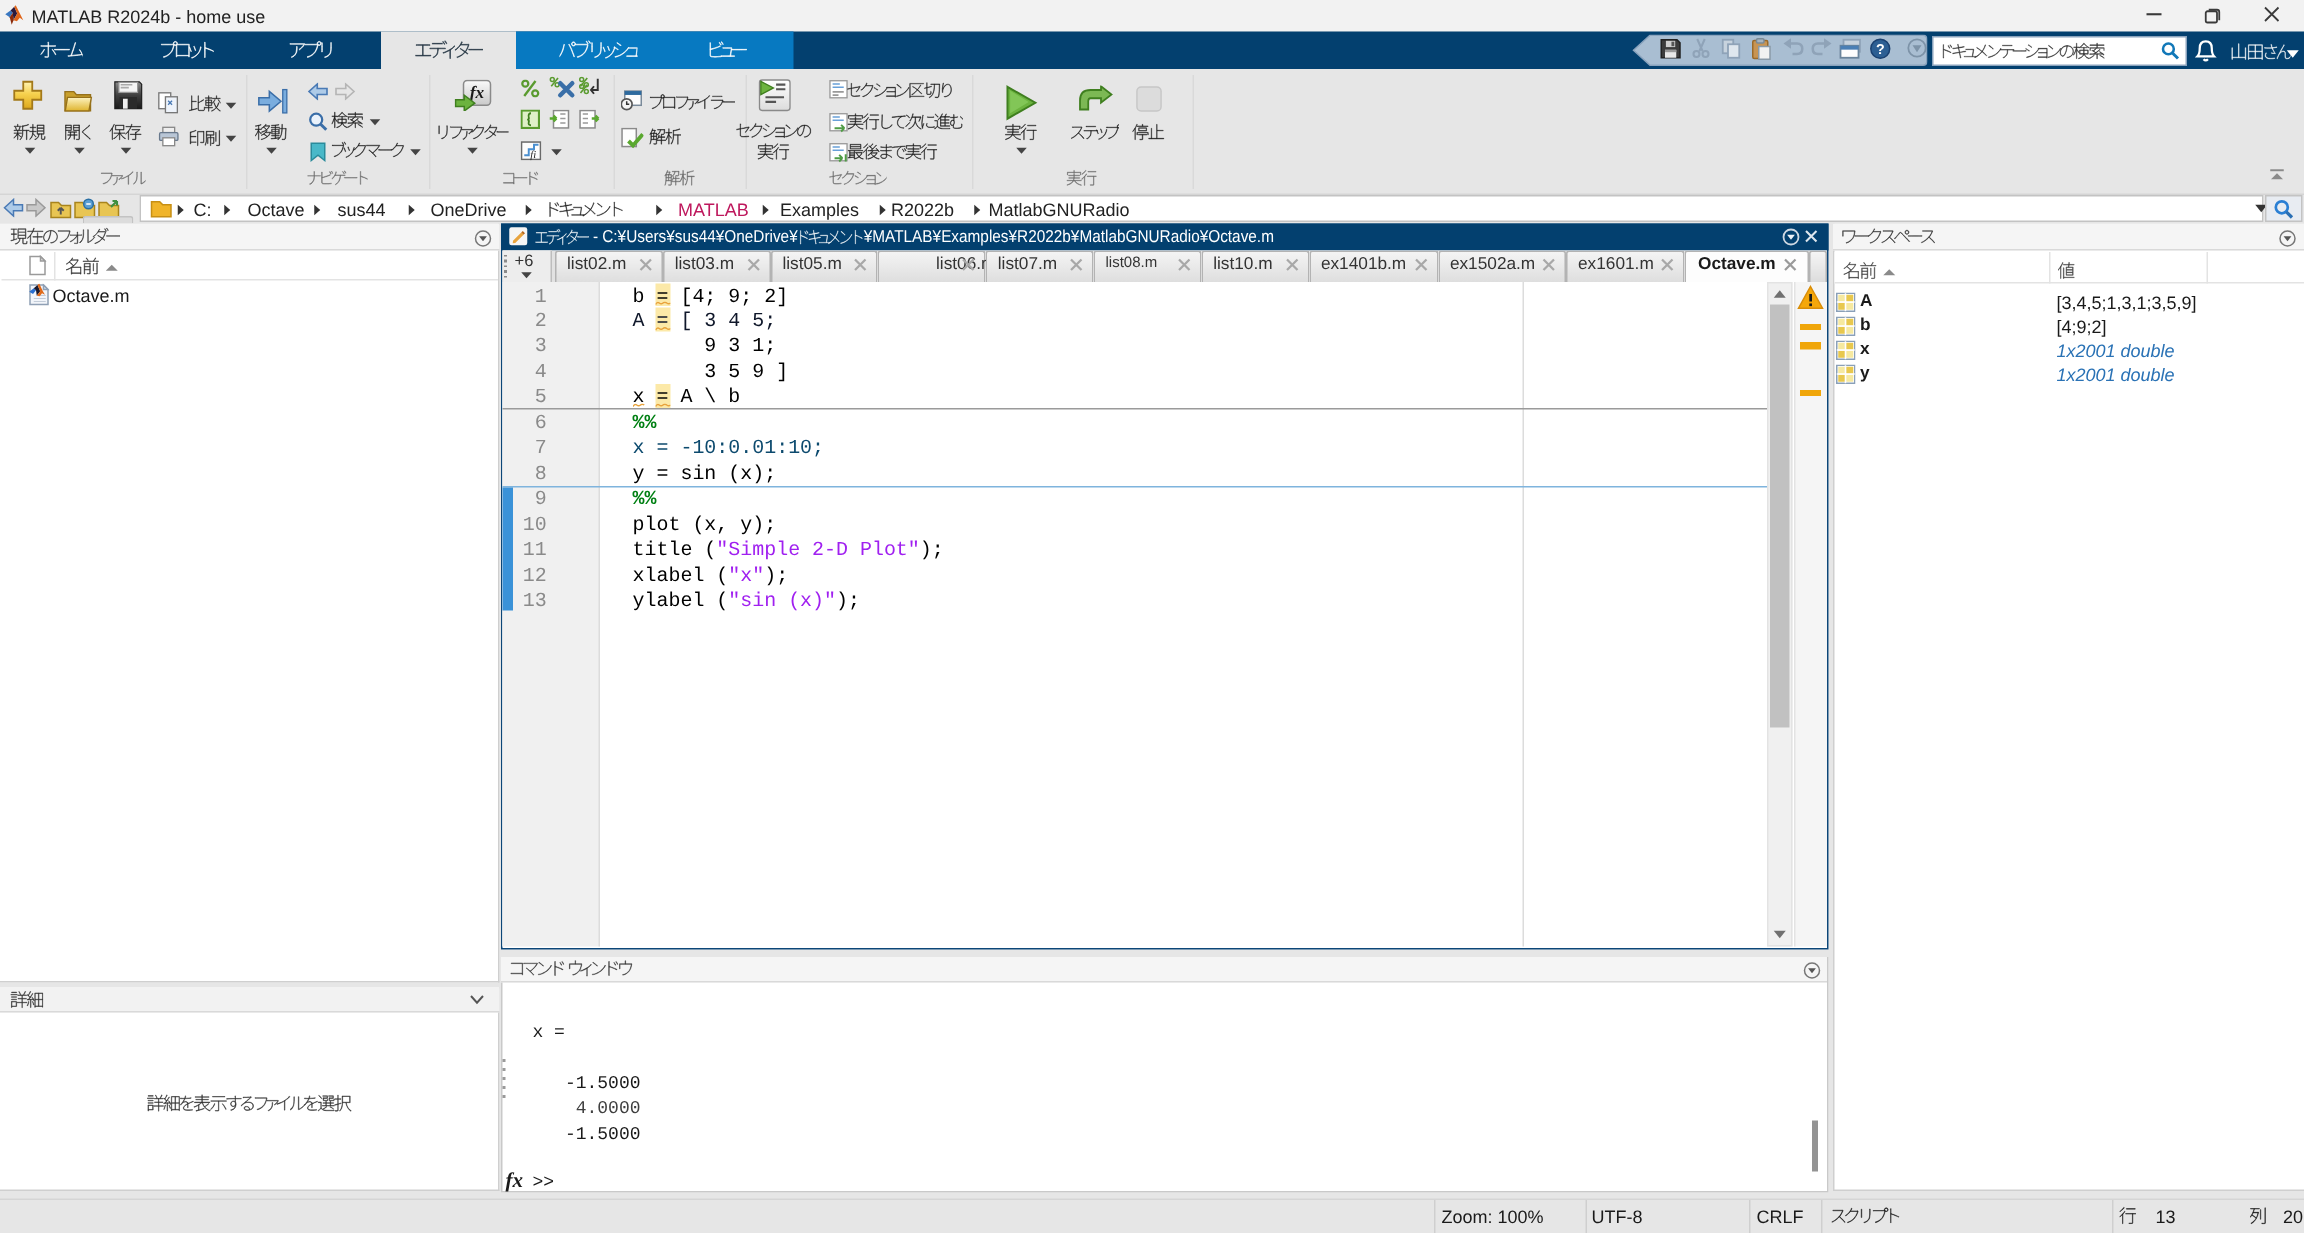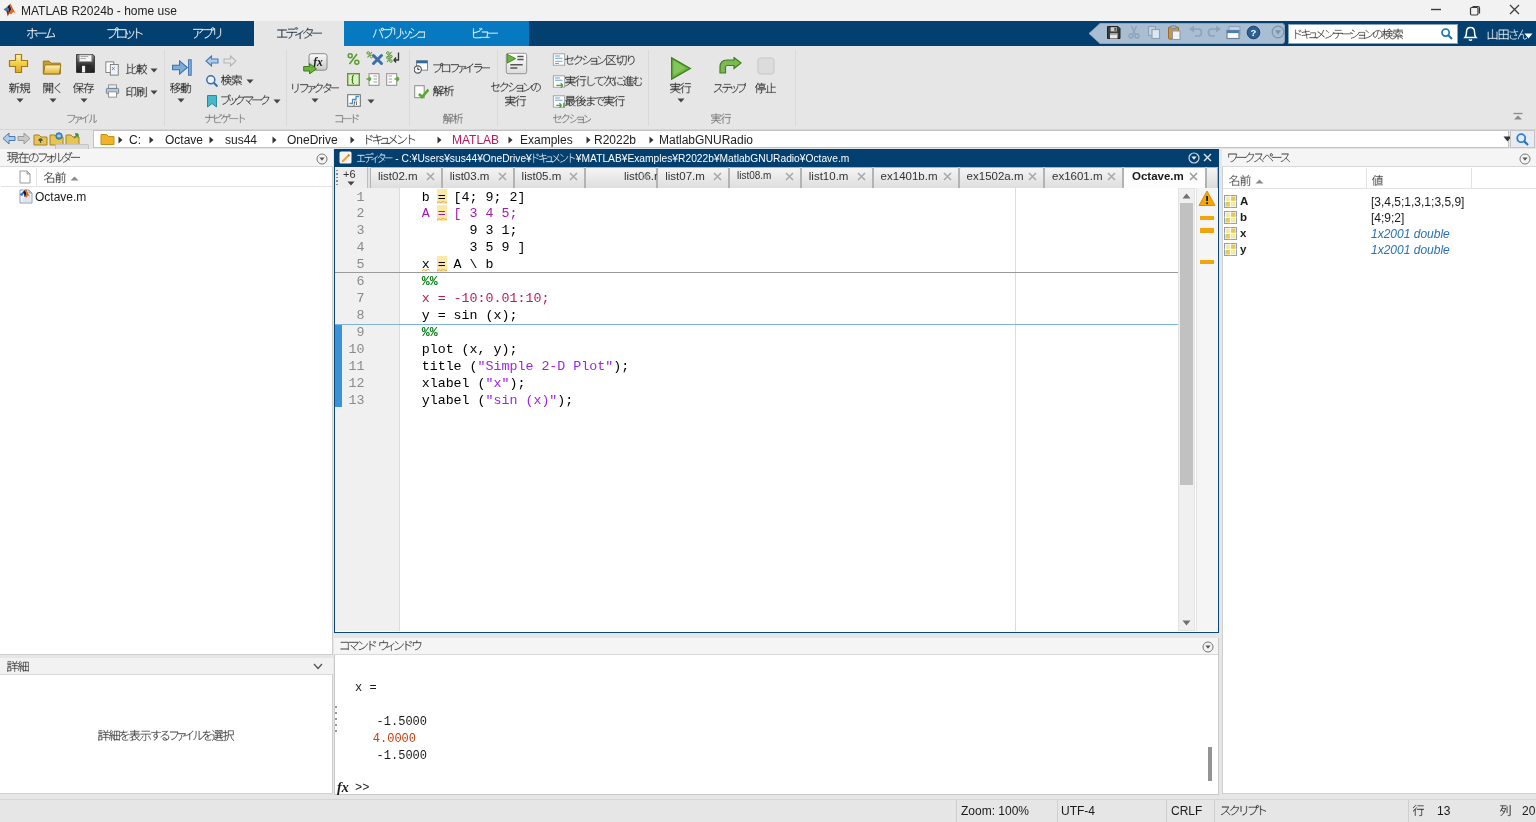--- a/index.html
+++ b/index.html
@@ -620,26 +620,26 @@
     <path d="M0 2 Q1.2 0 2.5 1 T5 1 T7.5 1 T10 1" stroke="#e8a33d" stroke-width="1" fill="none"></path>
   </svg>
 <div class="ab" style="left:436.7px;top:256.2px;width:10px;height:15.5px;background:#fce9a8"></div>
 <svg class="ab" style="left:436.7px;top:269.1px" width="10" height="3" viewBox="0 0 10 3">
     <path d="M0 2 Q1.2 0 2.5 1 T5 1 T7.5 1 T10 1" stroke="#e8a33d" stroke-width="1" fill="none"></path>
   </svg>
 <svg class="ab" style="left:421.7px;top:269.1px" width="8" height="3" viewBox="0 0 8 3">
     <path d="M0 2 Q1.2 0 2.5 1 T5 1 T7.5 1" stroke="#e8a33d" stroke-width="1" fill="none"></path>
   </svg>
 <div class="ab mono" style="left:421.7px;top:189.5px;font-size:13.3px;color:#000;white-space:pre">b = [4; 9; 2]</div>
-<div class="ab mono" style="left:421.7px;top:206.4px;font-size:13.3px;color:#a21caf;white-space:pre">A = [ 3 4 5;</div>
+<div class="ab mono" style="left:421.7px;top:206.4px;font-size:13.3px;color:#0f172a;white-space:pre">A = [ 3 4 5;</div>
 <div class="ab mono" style="left:421.7px;top:223.3px;font-size:13.3px;color:#000;white-space:pre">      9 3 1;</div>
 <div class="ab mono" style="left:421.7px;top:240.3px;font-size:13.3px;color:#000;white-space:pre">      3 5 9 ]</div>
 <div class="ab mono" style="left:421.7px;top:257.2px;font-size:13.3px;color:#000;white-space:pre">x = A \ b</div>
 <div class="ab mono" style="left:421.7px;top:274.1px;font-size:13.3px;color:#000;white-space:pre"><span style="color:#008013;font-weight:bold">%%</span></div>
-<div class="ab mono" style="left:421.7px;top:291.0px;font-size:13.3px;color:#be185d;white-space:pre">x = -10:0.01:10;</div>
+<div class="ab mono" style="left:421.7px;top:291.0px;font-size:13.3px;color:#0c4a6e;white-space:pre">x = -10:0.01:10;</div>
 <div class="ab mono" style="left:421.7px;top:307.9px;font-size:13.3px;color:#000;white-space:pre">y = sin (x);</div>
 <div class="ab mono" style="left:421.7px;top:324.9px;font-size:13.3px;color:#000;white-space:pre"><span style="color:#008013;font-weight:bold">%%</span></div>
 <div class="ab mono" style="left:421.7px;top:341.8px;font-size:13.3px;color:#000;white-space:pre">plot (x, y);</div>
 <div class="ab mono" style="left:421.7px;top:358.7px;font-size:13.3px;color:#000;white-space:pre">title (<span style="color:#a020f0">"Simple 2-D Plot"</span>);</div>
 <div class="ab mono" style="left:421.7px;top:375.6px;font-size:13.3px;color:#000;white-space:pre">xlabel (<span style="color:#a020f0">"x"</span>);</div>
 <div class="ab mono" style="left:421.7px;top:392.5px;font-size:13.3px;color:#000;white-space:pre">ylabel (<span style="color:#a020f0">"sin (x)"</span>);</div>
 <div class="ab" style="left:1178px;top:188px;width:16.5px;height:443px;background:#f0f0f0;border:1px solid #e3e3e3"></div>
 <svg class="ab" style="left:1182px;top:193px" width="9" height="6" viewBox="0 0 9 6">
     <path d="M4.5 0.5 L8.5 5.5 H0.5 Z" fill="#707070"></path>
   </svg>
@@ -660,21 +660,21 @@
 <div class="ab" style="left:334px;top:638px;width:884px;height:17px;background:#f5f5f5;border-bottom:1px solid #d9d9d9"></div>
 <div class="ab" style="left:340px;top:639.5px"><svg style="vertical-align:top;margin-top:-3.1px;" width="81.6" height="17.4" viewBox="0 0 81.6 17.4">
       <path fill="#333333" stroke="#333333" stroke-width="0.3" d="M0.8 6Q1.1 6 1.4 6Q1.7 6 1.9 6H7.7Q7.9 6 8.1 6Q8.2 6 8.4 6Q8.4 6.2 8.4 6.4Q8.4 6.6 8.4 6.8V13Q8.4 13.3 8.4 13.6Q8.5 13.9 8.5 13.9H8Q8 13.9 8.1 13.6Q8.1 13.3 8.1 13V6.4H2Q1.7 6.4 1.3 6.4Q1 6.4 0.8 6.4ZM0.6 12.7Q0.8 12.7 1.1 12.8Q1.5 12.8 1.8 12.8H8.2V13.2H1.8Q1.4 13.2 1.1 13.2Q0.8 13.2 0.6 13.2ZM18.5 6.3Q18.5 6.3 18.4 6.4Q18.4 6.4 18.3 6.5Q18 7 17.6 7.7Q17.1 8.3 16.5 9Q15.9 9.6 15.2 10.3Q14.4 11 13.5 11.7L13.3 11.4Q14.1 10.8 14.9 10.2Q15.6 9.5 16.2 8.8Q16.8 8.1 17.2 7.5Q17.7 6.9 17.9 6.4Q17.7 6.4 17.2 6.4Q16.7 6.4 16 6.4Q15.3 6.4 14.5 6.4Q13.8 6.4 13.1 6.4Q12.3 6.4 11.7 6.4Q11.1 6.4 10.7 6.4Q10.2 6.4 10.1 6.4Q9.9 6.4 9.7 6.4Q9.5 6.4 9.4 6.4Q9.2 6.5 9.1 6.5V6Q9.3 6 9.4 6Q9.6 6.1 9.8 6.1Q9.9 6.1 10.1 6.1Q10.2 6.1 10.6 6.1Q11.1 6.1 11.7 6.1Q12.3 6.1 13 6.1Q13.7 6.1 14.5 6.1Q15.2 6.1 15.9 6.1Q16.5 6.1 17.1 6.1Q17.6 6.1 17.8 6.1Q18.1 6.1 18.2 6ZM13.6 11.9Q13.3 11.6 12.9 11.3Q12.5 10.9 12.1 10.6Q11.7 10.2 11.3 9.9Q10.9 9.6 10.7 9.5L11 9.3Q11.2 9.4 11.5 9.6Q11.9 9.9 12.3 10.3Q12.7 10.6 13.1 11Q13.5 11.4 13.8 11.7Q14.2 12 14.6 12.5Q15 12.9 15.4 13.3Q15.7 13.7 15.9 13.9L15.6 14.2Q15.4 13.9 15.1 13.5Q14.7 13.1 14.3 12.7Q13.9 12.3 13.6 11.9ZM19.4 5.5Q19.7 5.7 20.1 6Q20.5 6.3 21 6.7Q21.4 7 21.8 7.3Q22.1 7.6 22.4 7.9L22.1 8.1Q21.9 7.9 21.5 7.6Q21.2 7.3 20.7 6.9Q20.3 6.6 19.9 6.3Q19.5 5.9 19.1 5.7ZM18.8 13.5Q20 13.4 20.9 13.1Q21.8 12.7 22.5 12.3Q23.2 12 23.8 11.6Q24.6 11.1 25.3 10.3Q26 9.6 26.6 8.9Q27.1 8.1 27.4 7.4L27.7 7.8Q27.3 8.5 26.8 9.2Q26.2 9.9 25.6 10.6Q24.9 11.3 24 11.9Q23.4 12.3 22.7 12.7Q22 13 21.1 13.4Q20.2 13.7 19 13.9ZM33.5 5.6Q33.6 5.8 33.8 6.1Q34 6.4 34.2 6.7Q34.4 7.1 34.6 7.4L34.2 7.5Q34.1 7.3 33.9 7Q33.8 6.6 33.6 6.3Q33.3 6 33.2 5.7ZM34.8 5Q35 5.2 35.2 5.5Q35.4 5.8 35.6 6.2Q35.8 6.5 35.9 6.8L35.6 7Q35.5 6.7 35.3 6.4Q35.1 6.1 34.9 5.7Q34.7 5.4 34.5 5.2ZM29.8 13.1Q29.8 13 29.8 12.5Q29.8 12 29.8 11.3Q29.8 10.6 29.8 9.8Q29.8 9 29.8 8.2Q29.8 7.5 29.8 6.9Q29.8 6.3 29.8 6Q29.8 5.8 29.8 5.5Q29.8 5.2 29.8 5H30.3Q30.2 5.2 30.2 5.5Q30.2 5.9 30.2 6Q30.2 6.6 30.2 7.4Q30.2 8.1 30.2 8.9Q30.2 9.6 30.2 10.4Q30.2 11.1 30.2 11.7Q30.2 12.3 30.2 12.7Q30.2 13 30.2 13.1Q30.2 13.3 30.2 13.5Q30.2 13.7 30.2 13.9Q30.2 14.1 30.3 14.3H29.8Q29.8 14 29.8 13.7Q29.8 13.4 29.8 13.1ZM30.1 8.2Q30.7 8.4 31.4 8.6Q32.1 8.8 32.8 9.1Q33.5 9.4 34.2 9.7Q34.9 10 35.4 10.3L35.3 10.6Q34.8 10.4 34.1 10.1Q33.4 9.7 32.7 9.5Q32 9.2 31.3 8.9Q30.6 8.7 30.1 8.6ZM43.8 4.5Q43.8 4.7 43.8 4.9Q43.7 5.1 43.7 5.2Q43.7 5.3 43.7 5.6Q43.7 5.9 43.7 6.2Q43.7 6.5 43.7 6.7H43.4Q43.4 6.5 43.4 6.2Q43.4 5.9 43.4 5.6Q43.4 5.3 43.4 5.2Q43.4 5.1 43.4 4.9Q43.4 4.7 43.3 4.5ZM47.9 6.6Q47.9 6.7 47.9 6.8Q47.8 6.9 47.8 7.1Q47.8 7.4 47.7 7.9Q47.6 8.3 47.4 8.9Q47.3 9.4 47.1 9.9Q46.9 10.5 46.6 10.9Q46.2 11.6 45.5 12.2Q44.9 12.8 44 13.3Q43.1 13.8 42 14.1L41.7 13.8Q41.9 13.7 42.1 13.7Q42.3 13.6 42.5 13.6Q43.2 13.4 43.9 13Q44.6 12.6 45.2 12Q45.9 11.4 46.2 10.8Q46.6 10.2 46.9 9.5Q47.1 8.8 47.3 8.1Q47.4 7.4 47.5 6.9H40Q40 7.1 40 7.5Q40 7.8 40 8.2Q40 8.6 40 8.9Q40 9.3 40 9.4Q40 9.5 40 9.7Q40 9.9 40 9.9H39.6Q39.6 9.9 39.6 9.7Q39.6 9.5 39.6 9.4Q39.6 9.3 39.6 9Q39.6 8.7 39.6 8.4Q39.6 8 39.6 7.7Q39.6 7.4 39.6 7.3Q39.6 7.1 39.6 6.9Q39.6 6.6 39.6 6.5Q39.8 6.5 40.1 6.5Q40.3 6.5 40.6 6.5H47Q47.3 6.5 47.5 6.5Q47.6 6.5 47.7 6.4ZM46.9 11.1Q47.7 10.9 48.5 10.6Q49.3 10.3 50 9.9Q50.7 9.6 51.2 9.2Q51.8 8.9 52.3 8.5Q52.8 8.1 53.2 7.7Q53.7 7.3 54 6.9L54.3 7.2Q53.9 7.5 53.5 8Q53 8.4 52.5 8.8Q51.9 9.2 51.3 9.6Q51 9.8 50.6 10.1Q50.1 10.3 49.6 10.6Q49 10.8 48.4 11.1Q47.8 11.3 47.1 11.5ZM51.2 9.4 51.5 9.2V13.9Q51.5 14.1 51.5 14.2Q51.5 14.4 51.5 14.5Q51.5 14.7 51.6 14.7H51.1Q51.1 14.7 51.1 14.5Q51.1 14.4 51.2 14.2Q51.2 14.1 51.2 13.9ZM55.4 5.5Q55.7 5.7 56.1 6Q56.5 6.3 57 6.7Q57.4 7 57.8 7.3Q58.1 7.6 58.4 7.9L58.1 8.1Q57.9 7.9 57.5 7.6Q57.2 7.3 56.7 6.9Q56.3 6.6 55.9 6.3Q55.5 5.9 55.1 5.7ZM54.8 13.5Q56 13.4 56.9 13.1Q57.8 12.7 58.5 12.3Q59.2 12 59.8 11.6Q60.6 11.1 61.3 10.3Q62 9.6 62.6 8.9Q63.1 8.1 63.4 7.4L63.7 7.8Q63.3 8.5 62.8 9.2Q62.2 9.9 61.6 10.6Q60.9 11.3 60 11.9Q59.4 12.3 58.7 12.7Q58 13 57.1 13.4Q56.2 13.7 55 13.9ZM69.5 5.6Q69.6 5.8 69.8 6.1Q70 6.4 70.2 6.7Q70.4 7.1 70.6 7.4L70.2 7.5Q70.1 7.3 69.9 7Q69.8 6.6 69.6 6.3Q69.3 6 69.2 5.7ZM70.8 5Q71 5.2 71.2 5.5Q71.4 5.8 71.6 6.2Q71.8 6.5 71.9 6.8L71.6 7Q71.5 6.7 71.3 6.4Q71.1 6.1 70.9 5.7Q70.7 5.4 70.5 5.2ZM65.8 13.1Q65.8 13 65.8 12.5Q65.8 12 65.8 11.3Q65.8 10.6 65.8 9.8Q65.8 9 65.8 8.2Q65.8 7.5 65.8 6.9Q65.8 6.3 65.8 6Q65.8 5.8 65.8 5.5Q65.8 5.2 65.8 5H66.3Q66.2 5.2 66.2 5.5Q66.2 5.9 66.2 6Q66.2 6.6 66.2 7.4Q66.2 8.1 66.2 8.9Q66.2 9.6 66.2 10.4Q66.2 11.1 66.2 11.7Q66.2 12.3 66.2 12.7Q66.2 13 66.2 13.1Q66.2 13.3 66.2 13.5Q66.2 13.7 66.2 13.9Q66.2 14.1 66.3 14.3H65.8Q65.8 14 65.8 13.7Q65.8 13.4 65.8 13.1ZM66.1 8.2Q66.7 8.4 67.4 8.6Q68.1 8.8 68.8 9.1Q69.5 9.4 70.2 9.7Q70.9 10 71.4 10.3L71.3 10.6Q70.8 10.4 70.1 10.1Q69.4 9.7 68.7 9.5Q68 9.2 67.3 8.9Q66.6 8.7 66.1 8.6ZM77.1 4.5Q77.1 4.7 77.1 4.9Q77.1 5.1 77.1 5.2Q77.1 5.3 77.1 5.6Q77.1 5.9 77.1 6.2Q77.1 6.5 77.1 6.7H76.7Q76.7 6.5 76.7 6.2Q76.7 5.9 76.7 5.6Q76.7 5.3 76.7 5.2Q76.7 5.1 76.7 4.9Q76.7 4.7 76.7 4.5ZM81.3 6.6Q81.3 6.7 81.2 6.8Q81.2 6.9 81.2 7.1Q81.1 7.4 81 7.9Q81 8.3 80.8 8.9Q80.7 9.4 80.4 9.9Q80.2 10.5 79.9 10.9Q79.5 11.6 78.9 12.2Q78.2 12.8 77.4 13.3Q76.5 13.8 75.3 14.1L75 13.8Q75.2 13.7 75.4 13.7Q75.6 13.6 75.8 13.6Q76.5 13.4 77.3 13Q78 12.6 78.6 12Q79.2 11.4 79.6 10.8Q80 10.2 80.2 9.5Q80.5 8.8 80.6 8.1Q80.8 7.4 80.8 6.9H73.4Q73.4 7.1 73.4 7.5Q73.4 7.8 73.4 8.2Q73.4 8.6 73.4 8.9Q73.4 9.3 73.4 9.4Q73.4 9.5 73.4 9.7Q73.4 9.9 73.4 9.9H73Q73 9.9 73 9.7Q73 9.5 73 9.4Q73 9.3 73 9Q73 8.7 73 8.4Q73 8 73 7.7Q73 7.4 73 7.3Q73 7.1 73 6.9Q73 6.6 73 6.5Q73.2 6.5 73.4 6.5Q73.7 6.5 74 6.5H80.4Q80.7 6.5 80.8 6.5Q81 6.5 81 6.4Z"></path>
     </svg></div>
 <svg class="ab" style="left:1202px;top:641px" width="12" height="12" viewBox="0 0 12 12">
 <circle cx="6" cy="6" r="5" fill="none" stroke="#777" stroke-width="1"></circle>
     <path d="M3.4 4.5 H8.6 L6 7.8 Z" fill="#555"></path>
   </svg>
 <div class="ab mono" style="left:355px;top:681px;font-size:12px;color:#1a1a1a;white-space:pre">x =</div>
 <div class="ab mono" style="left:355px;top:714.5px;font-size:12px;color:#1a1a1a;white-space:pre">   -1.5000</div>
-<div class="ab mono" style="left:344px;top:731.5px;font-size:12px;color:#c2410c;white-space:pre">    4.0000</div>
+<div class="ab mono" style="left:355px;top:731.5px;font-size:12px;color:#404040;white-space:pre">    4.0000</div>
 <div class="ab mono" style="left:355px;top:748.5px;font-size:12px;color:#1a1a1a;white-space:pre">   -1.5000</div>
 <div class="ab" style="left:337px;top:780px;font-family:'Liberation Serif',serif;font-style:italic;font-weight:bold;font-size:14px;color:#1a1a1a">fx</div>
 <div class="ab mono" style="left:355px;top:781px;font-size:12px;color:#1a1a1a;white-space:pre">&gt;&gt;</div>
 <div class="ab" style="left:334.8px;top:706px;width:1.8px;height:1.8px;background:#9a9a9a"></div>
 <div class="ab" style="left:334.8px;top:712px;width:1.8px;height:1.8px;background:#9a9a9a"></div>
 <div class="ab" style="left:334.8px;top:718px;width:1.8px;height:1.8px;background:#9a9a9a"></div>
 <div class="ab" style="left:334.8px;top:724px;width:1.8px;height:1.8px;background:#9a9a9a"></div>
 <div class="ab" style="left:334.8px;top:730px;width:1.8px;height:1.8px;background:#9a9a9a"></div>
 <div class="ab" style="left:1207.5px;top:747px;width:4.5px;height:34px;background:#949494"></div>
 <div class="ab" style="left:1222px;top:149px;width:314px;height:645px;background:#fff;border:1px solid #cfcfcf;border-right:none"></div>
@@ -738,21 +738,21 @@
   </svg>
 <div class="ab" style="left:1240px;top:242.5px;font-size:11.5px;color:#1a1a1a;font-weight:bold">y</div>
 <div class="ab" style="left:1371px;top:242.5px;font-size:12px;font-style:italic;color:#2a72b5">1x2001 double</div>
 <div class="ab" style="left:0;top:799px;width:1536px;height:23px;background:#e6e6e6;border-top:1px solid #d5d5d5"></div>
 <div class="ab" style="left:956px;top:800px;width:1px;height:22px;background:#cfcfcf"></div>
 <div class="ab" style="left:1056.5px;top:800px;width:1px;height:22px;background:#cfcfcf"></div>
 <div class="ab" style="left:1166px;top:800px;width:1px;height:22px;background:#cfcfcf"></div>
 <div class="ab" style="left:1213.5px;top:800px;width:1px;height:22px;background:#cfcfcf"></div>
 <div class="ab" style="left:1408px;top:800px;width:1px;height:22px;background:#cfcfcf"></div>
 <div class="ab" style="left:961px;top:804px;font-size:12px;color:#1a1a1a">Zoom: 100%</div>
-<div class="ab" style="left:1061px;top:804px;font-size:12px;color:#1a1a1a">UTF-4</div>
+<div class="ab" style="left:1061px;top:804px;font-size:12px;color:#1a1a1a">UTF-8</div>
 <div class="ab" style="left:1171px;top:804px;font-size:12px;color:#1a1a1a">CRLF</div>
 <div class="ab" style="left:1221px;top:804px"><svg style="vertical-align:top;margin-top:-3.1px;" width="45.6" height="17.4" viewBox="0 0 45.6 17.4">
       <path fill="#1a1a1a" stroke="#1a1a1a" stroke-width="0.3" d="M7.8 6Q7.7 6 7.7 6.1Q7.6 6.2 7.6 6.3Q7.4 6.9 7 7.6Q6.6 8.4 6.2 9.1Q5.7 9.8 5.2 10.3Q4.6 11 3.8 11.7Q3 12.3 2.2 12.9Q1.3 13.5 0.3 13.9L0 13.6Q1 13.2 1.9 12.7Q2.8 12.1 3.6 11.4Q4.3 10.7 5 9.9Q5.4 9.5 5.9 8.8Q6.3 8.2 6.7 7.5Q7 6.8 7.2 6.2Q7.1 6.2 6.7 6.2Q6.3 6.2 5.8 6.2Q5.2 6.2 4.6 6.2Q3.9 6.2 3.4 6.2Q2.8 6.2 2.4 6.2Q2 6.2 1.9 6.2Q1.8 6.2 1.5 6.2Q1.3 6.2 1.1 6.2Q0.9 6.2 0.9 6.2V5.8Q0.9 5.8 1.1 5.8Q1.3 5.8 1.5 5.8Q1.7 5.8 1.9 5.8Q2 5.8 2.4 5.8Q2.7 5.8 3.3 5.8Q3.8 5.8 4.4 5.8Q5 5.8 5.6 5.8Q6.1 5.8 6.5 5.8Q6.9 5.8 7 5.8Q7.2 5.8 7.3 5.8Q7.4 5.8 7.5 5.8ZM5.4 10Q5.9 10.4 6.4 10.9Q6.9 11.4 7.4 11.9Q7.9 12.4 8.3 12.9Q8.8 13.4 9.1 13.8L8.8 14Q8.4 13.5 7.8 12.8Q7.2 12.2 6.5 11.5Q5.8 10.8 5.1 10.2ZM17.8 6.4Q17.8 6.5 17.7 6.6Q17.7 6.7 17.7 6.8Q17.5 7.5 17.2 8.2Q16.9 9 16.4 9.7Q16 10.4 15.5 11.1Q14.7 12 13.6 12.8Q12.5 13.6 10.8 14.2L10.5 13.9Q11.4 13.6 12.3 13.2Q13.2 12.7 13.9 12.1Q14.6 11.5 15.2 10.8Q15.7 10.2 16.2 9.5Q16.6 8.7 16.9 8Q17.2 7.3 17.3 6.6H12.5L12.7 6.3Q12.8 6.3 13.3 6.3Q13.7 6.3 14.3 6.3Q14.8 6.3 15.4 6.3Q16 6.3 16.4 6.3Q16.8 6.3 16.9 6.3Q17.1 6.3 17.2 6.2Q17.4 6.2 17.4 6.2ZM13.7 4.6Q13.6 4.8 13.5 5Q13.4 5.2 13.4 5.3Q13.1 5.9 12.6 6.6Q12.1 7.4 11.3 8.2Q10.6 8.9 9.5 9.6L9.2 9.4Q10 8.9 10.6 8.4Q11.2 7.8 11.7 7.2Q12.2 6.6 12.5 6.1Q12.9 5.6 13 5.1Q13.1 5 13.1 4.8Q13.2 4.6 13.2 4.5ZM25.8 5Q25.8 5.2 25.8 5.4Q25.8 5.7 25.8 5.9Q25.8 6.1 25.8 6.4Q25.8 6.7 25.8 7Q25.8 7.3 25.8 7.4Q25.8 8.6 25.7 9.4Q25.6 10.2 25.5 10.7Q25.4 11.3 25.2 11.7Q24.9 12.1 24.6 12.5Q24.3 12.9 23.8 13.3Q23.3 13.6 22.8 13.9Q22.3 14.1 21.8 14.2L21.5 13.9Q22.3 13.7 23 13.3Q23.8 12.9 24.4 12.2Q24.7 11.8 24.9 11.4Q25.1 11 25.2 10.4Q25.3 9.9 25.4 9.1Q25.4 8.4 25.4 7.4Q25.4 7.3 25.4 7Q25.4 6.7 25.4 6.4Q25.4 6.1 25.4 5.9Q25.4 5.7 25.4 5.4Q25.4 5.2 25.3 5ZM20.2 5.1Q20.2 5.2 20.2 5.5Q20.2 5.8 20.2 5.9Q20.2 6 20.2 6.2Q20.2 6.5 20.2 6.9Q20.2 7.4 20.2 7.8Q20.2 8.3 20.2 8.7Q20.2 9.2 20.2 9.5Q20.2 9.8 20.2 9.9Q20.2 10.1 20.2 10.3Q20.2 10.5 20.2 10.7H19.8Q19.8 10.5 19.8 10.3Q19.8 10.1 19.8 9.9Q19.8 9.8 19.8 9.5Q19.8 9.2 19.8 8.7Q19.8 8.3 19.8 7.8Q19.8 7.4 19.8 6.9Q19.8 6.5 19.8 6.2Q19.8 6 19.8 5.9Q19.8 5.8 19.8 5.5Q19.8 5.2 19.8 5.1ZM35.6 5.5Q35.6 5.9 35.9 6.1Q36.1 6.4 36.5 6.4Q36.9 6.4 37.1 6.1Q37.4 5.9 37.4 5.5Q37.4 5.1 37.1 4.8Q36.9 4.6 36.5 4.6Q36.1 4.6 35.9 4.8Q35.6 5.1 35.6 5.5ZM35.2 5.5Q35.2 5.1 35.4 4.8Q35.6 4.6 35.9 4.4Q36.1 4.2 36.5 4.2Q36.8 4.2 37.1 4.4Q37.4 4.6 37.6 4.8Q37.8 5.1 37.8 5.5Q37.8 5.8 37.6 6.1Q37.4 6.4 37.1 6.6Q36.8 6.7 36.5 6.7Q36.1 6.7 35.9 6.6Q35.6 6.4 35.4 6.1Q35.2 5.8 35.2 5.5ZM35.9 6.1Q35.8 6.2 35.8 6.3Q35.8 6.3 35.8 6.5Q35.7 7 35.5 7.6Q35.4 8.2 35.1 8.8Q34.9 9.5 34.6 10Q34.3 10.6 34 11Q33.4 11.7 32.8 12.3Q32.2 12.8 31.3 13.3Q30.5 13.8 29.4 14.1L29.1 13.7Q30.2 13.4 31 13Q31.9 12.6 32.5 12Q33.2 11.4 33.7 10.8Q34.2 10.2 34.5 9.4Q34.9 8.6 35.1 7.8Q35.4 7 35.4 6.3Q35.3 6.3 34.8 6.3Q34.2 6.3 33.5 6.3Q32.8 6.3 32 6.3Q31.2 6.3 30.5 6.3Q29.8 6.3 29.4 6.3Q28.9 6.3 28.8 6.3Q28.5 6.3 28.2 6.4Q28 6.4 27.8 6.4V5.9Q27.9 6 28.1 6Q28.2 6 28.4 6Q28.6 6 28.8 6Q28.9 6 29.2 6Q29.6 6 30.2 6Q30.7 6 31.4 6Q32 6 32.7 6Q33.3 6 33.9 6Q34.4 6 34.8 6Q35.2 6 35.2 6Q35.3 6 35.4 6Q35.5 6 35.6 6ZM39.4 12.9Q39.4 12.8 39.4 12.4Q39.4 11.9 39.4 11.2Q39.4 10.4 39.4 9.6Q39.4 8.8 39.4 8.1Q39.4 7.3 39.4 6.7Q39.4 6.1 39.4 5.9Q39.4 5.7 39.3 5.4Q39.3 5.1 39.3 4.8H39.8Q39.8 5.1 39.7 5.4Q39.7 5.7 39.7 5.9Q39.7 6.5 39.7 7.2Q39.7 8 39.7 8.7Q39.7 9.5 39.7 10.2Q39.7 11 39.7 11.5Q39.7 12.1 39.7 12.5Q39.7 12.9 39.7 12.9Q39.7 13.2 39.7 13.4Q39.7 13.6 39.7 13.8Q39.8 14 39.8 14.1H39.3Q39.3 13.9 39.4 13.6Q39.4 13.3 39.4 12.9ZM39.6 8Q40.2 8.2 40.9 8.5Q41.6 8.7 42.3 9Q43.1 9.3 43.7 9.6Q44.4 9.9 45 10.1L44.8 10.5Q44.3 10.2 43.6 9.9Q42.9 9.6 42.2 9.3Q41.5 9 40.8 8.8Q40.1 8.6 39.6 8.4Z"></path>
     </svg></div>
 <div class="ab" style="left:1413px;top:804px"><svg style="vertical-align:top;margin-top:-3.1px;" width="11.0" height="17.4" viewBox="0 0 11.0 17.4">
       <path fill="#1a1a1a" stroke="#1a1a1a" stroke-width="0.3" d="M4.6 4.7H10.5V5.1H4.6ZM8.6 8.1H8.9V14.1Q8.9 14.4 8.8 14.5Q8.7 14.6 8.5 14.7Q8.3 14.7 7.8 14.7Q7.3 14.7 6.3 14.7Q6.3 14.7 6.3 14.6Q6.3 14.5 6.2 14.4Q6.7 14.4 7.1 14.4Q7.6 14.4 7.9 14.4Q8.1 14.4 8.3 14.4Q8.4 14.4 8.5 14.4Q8.6 14.3 8.6 14.1ZM4.1 8H10.9V8.4H4.1ZM2 8.5 2.3 8.1 2.3 8.2V14.8H2ZM3.4 6.5 3.7 6.6Q3.3 7.3 2.7 8Q2.1 8.7 1.5 9.3Q0.8 9.9 0.2 10.4Q0.2 10.4 0.1 10.3Q0.1 10.3 0 10.2Q-0 10.2 -0.1 10.2Q0.6 9.7 1.2 9.1Q1.8 8.5 2.4 7.8Q3 7.2 3.4 6.5ZM2.9 3.9 3.2 4.1Q2.9 4.6 2.4 5.1Q1.9 5.6 1.3 6Q0.8 6.5 0.3 6.9Q0.3 6.8 0.2 6.8Q0.2 6.7 0.1 6.7Q0.1 6.6 0 6.6Q0.6 6.3 1.1 5.8Q1.6 5.4 2.1 4.9Q2.5 4.4 2.9 3.9Z"></path>
     </svg></div>
 <div class="ab" style="left:1437px;top:804px;font-size:12px;color:#1a1a1a">13</div>
 <div class="ab" style="left:1500px;top:804px"><svg style="vertical-align:top;margin-top:-3.1px;" width="11.0" height="17.4" viewBox="0 0 11.0 17.4">
       <path fill="#1a1a1a" stroke="#1a1a1a" stroke-width="0.3" d="M6.9 5.4H7.2V11.9H6.9ZM9.9 4.2H10.3V14.1Q10.3 14.4 10.2 14.6Q10.1 14.7 9.9 14.7Q9.7 14.8 9.2 14.8Q8.8 14.8 7.9 14.8Q7.9 14.7 7.9 14.6Q7.8 14.5 7.8 14.4Q8.5 14.5 9 14.5Q9.5 14.5 9.6 14.4Q9.8 14.4 9.9 14.4Q9.9 14.3 9.9 14.1ZM2 7.2H5.5V7.6H2ZM0.3 4.7H6.3V5H0.3ZM1.1 9.1 1.2 8.9Q1.8 9.2 2.4 9.5Q3 9.9 3.5 10.3Q4 10.6 4.4 10.9L4.2 11.2Q3.8 10.9 3.3 10.6Q2.8 10.2 2.2 9.8Q1.6 9.4 1.1 9.1ZM5.3 7.2H5.4L5.5 7.2L5.7 7.3Q5.4 9.2 4.6 10.7Q3.9 12.1 3 13.1Q2 14.2 0.9 14.8Q0.9 14.7 0.8 14.7Q0.8 14.6 0.7 14.6Q0.7 14.5 0.6 14.5Q1.7 13.9 2.7 12.9Q3.6 12 4.3 10.6Q5 9.2 5.3 7.3ZM2.7 4.7 3 4.8Q2.8 5.8 2.4 6.9Q2 8 1.5 8.9Q0.9 9.9 0.1 10.6Q0.1 10.6 0.1 10.5Q0 10.5 -0 10.4Q-0.1 10.4 -0.1 10.4Q0.6 9.6 1.2 8.7Q1.7 7.8 2.1 6.7Q2.5 5.7 2.7 4.7Z"></path>

